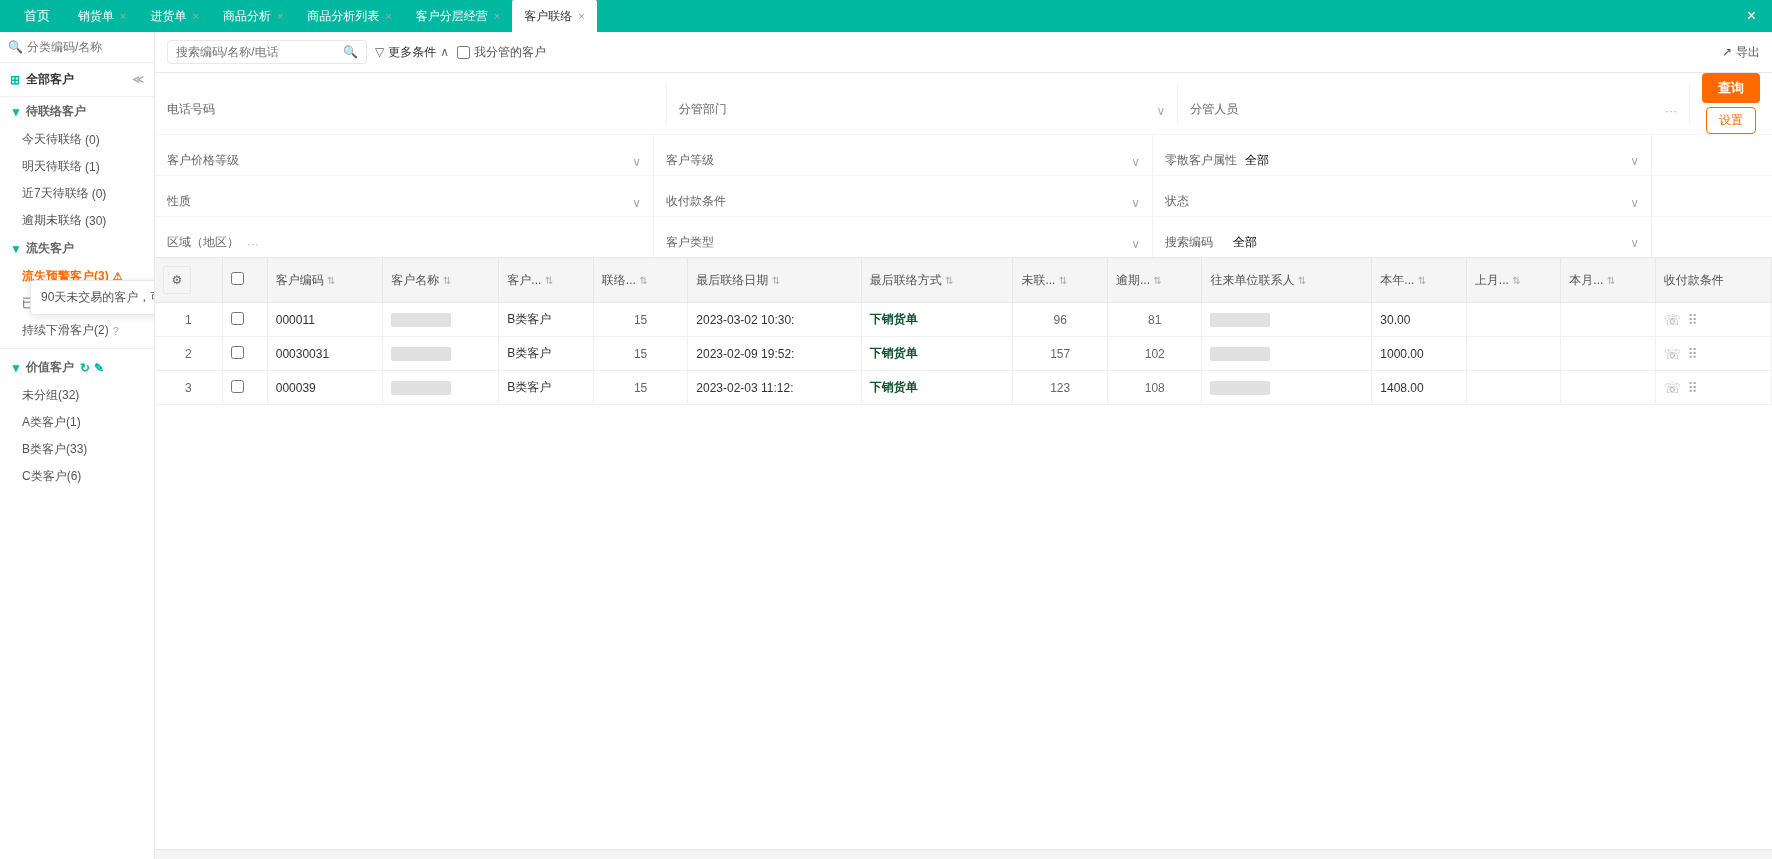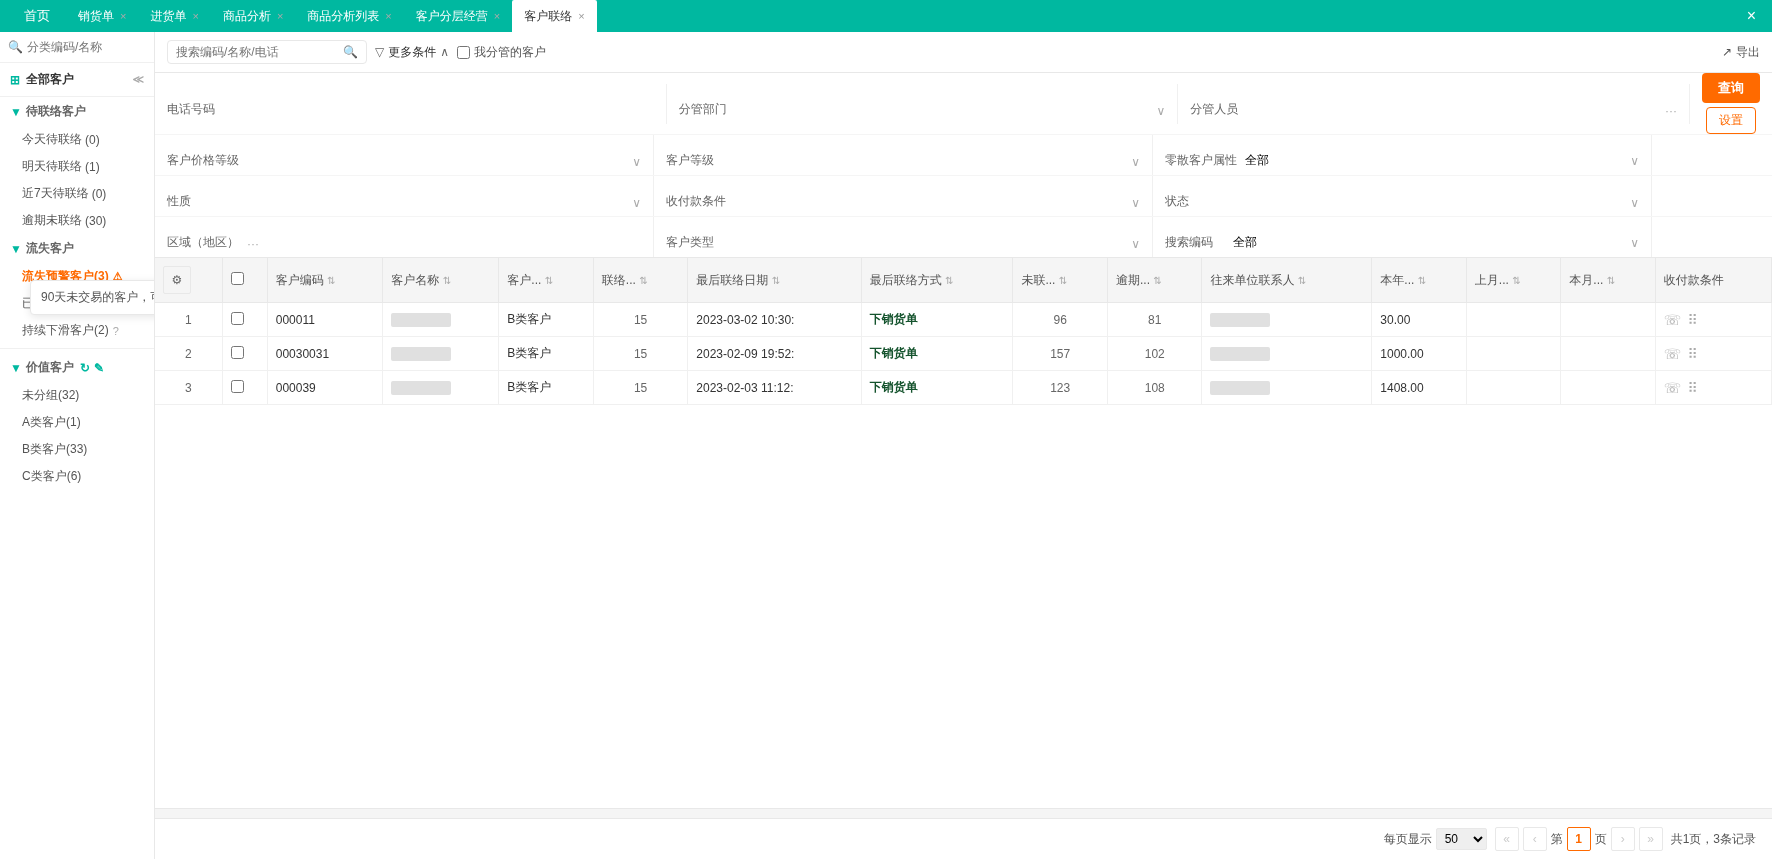--- a/index.html
+++ b/index.html
@@ -707,35 +707,15 @@
       </td>
     </tr>
           </tbody>
       </table>
     </div>
 
     <div class="bottom-scrollbar">
       <div class="bottom-scrollbar-inner"></div>
     </div>
 
-    <div class="pagination">
-      <div class="per-page">
-        <span>每页显示</span>
-        <select>
-          <option>50</option>
-          <option>100</option>
-          <option>200</option>
-        </select>
-      </div>
-      <div class="page-nav">
-        <div class="page-btn disabled">«</div>
-        <div class="page-btn disabled">‹</div>
-        <span>第</span>
-        <div class="page-current">1</div>
-        <span>页</span>
-        <div class="page-btn disabled">›</div>
-        <div class="page-btn disabled">»</div>
-      </div>
-      <div class="total-info">共1页，3条记录</div>
-    </div>
 
   </div>
 </div>
 
 </body></html>

